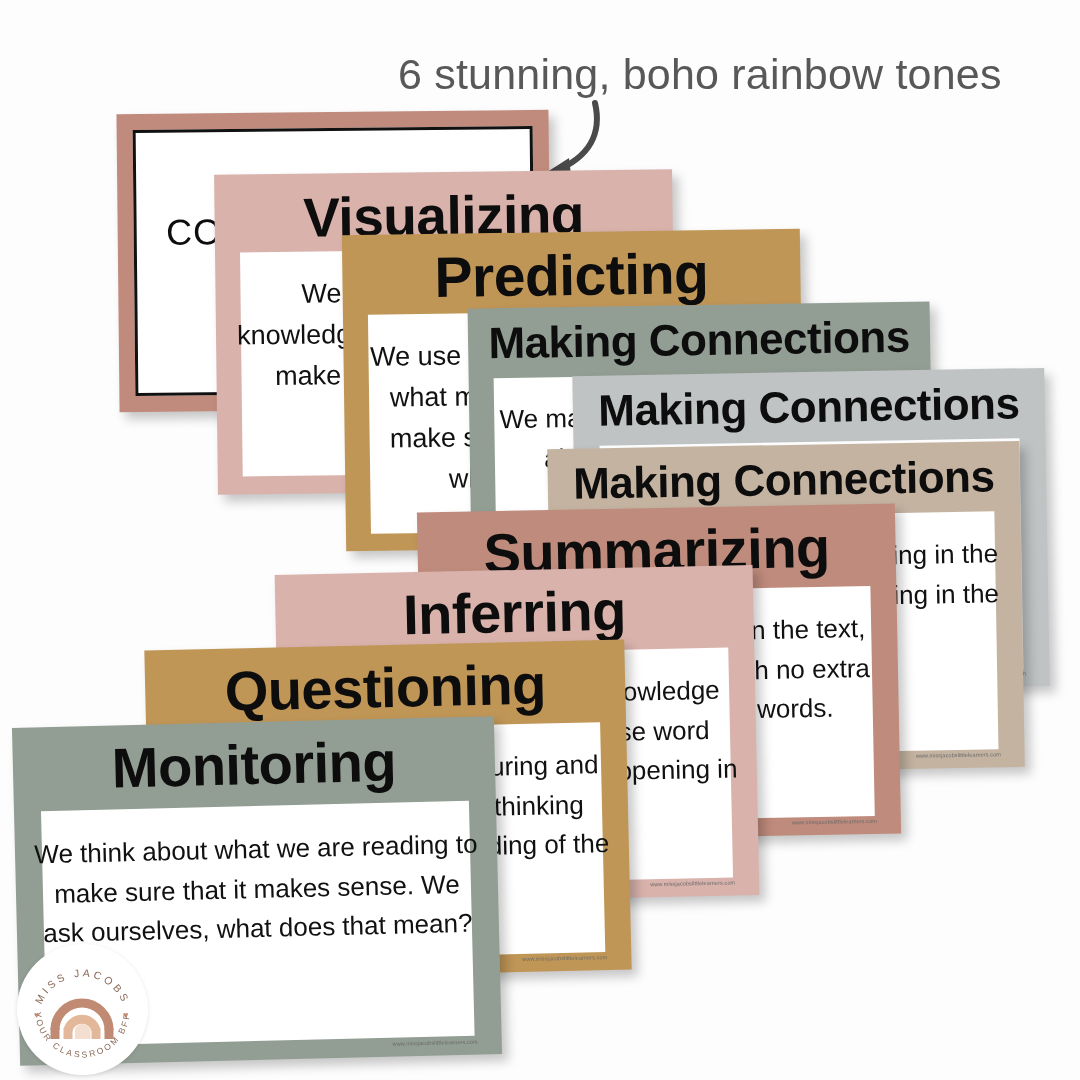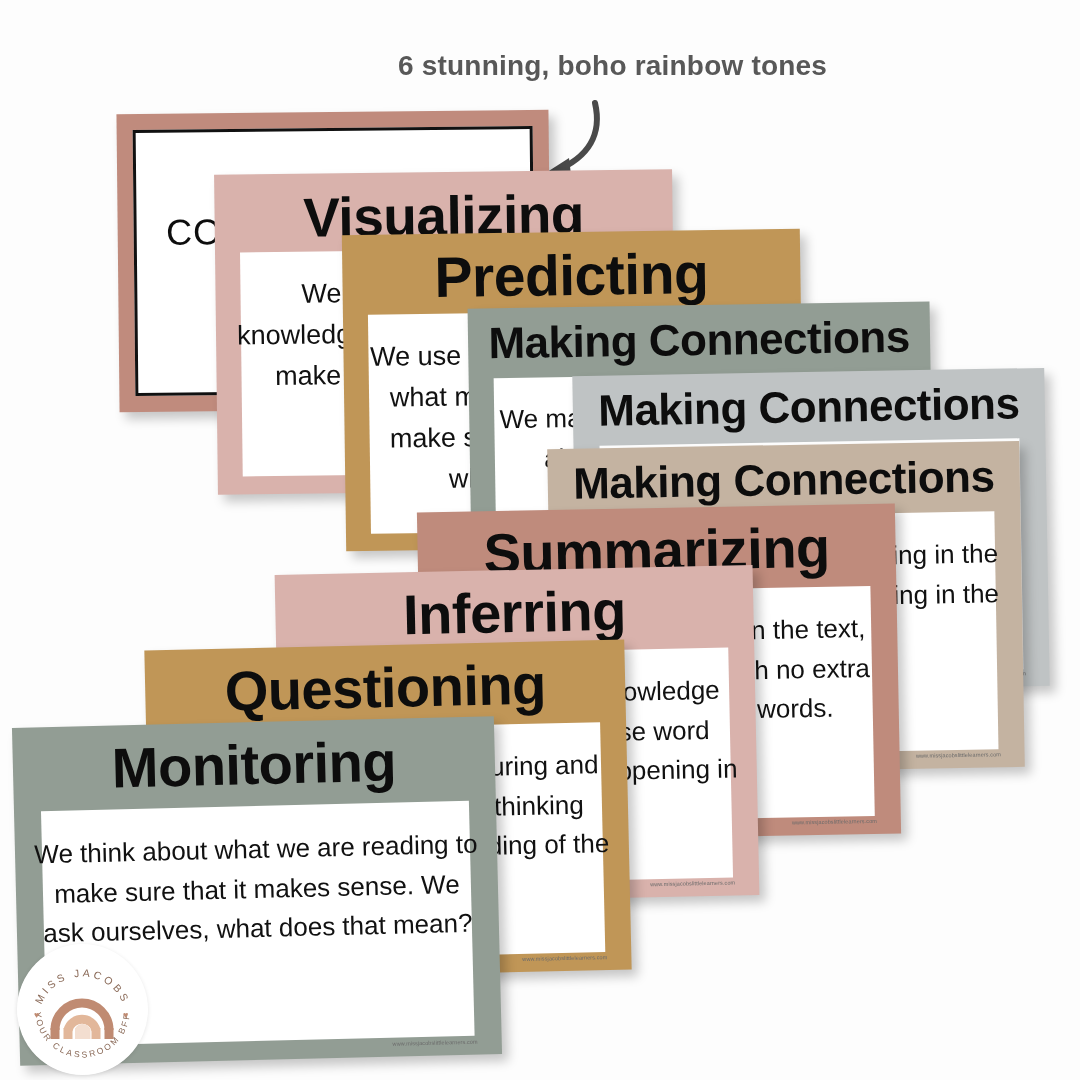--- a/index.html
+++ b/index.html
@@ -22,25 +22,25 @@
     height: 1080px;
     background: #fdfdfd;
     overflow: hidden;
   }
 
   
   .headline {
     position: absolute;
     left: 398px;
     top: 50px;
-    font-size: 28px;
+    font-size: 43px;
     color: #585858;
     letter-spacing: 0.2px;
     white-space: nowrap;
-    font-weight: 700;
+    font-weight: 400;
   }
 
   
   .arrow-wrap {
     position: absolute;
     left: 520px;
     top: 95px;
     width: 130px;
     height: 100px;
     pointer-events: none;

